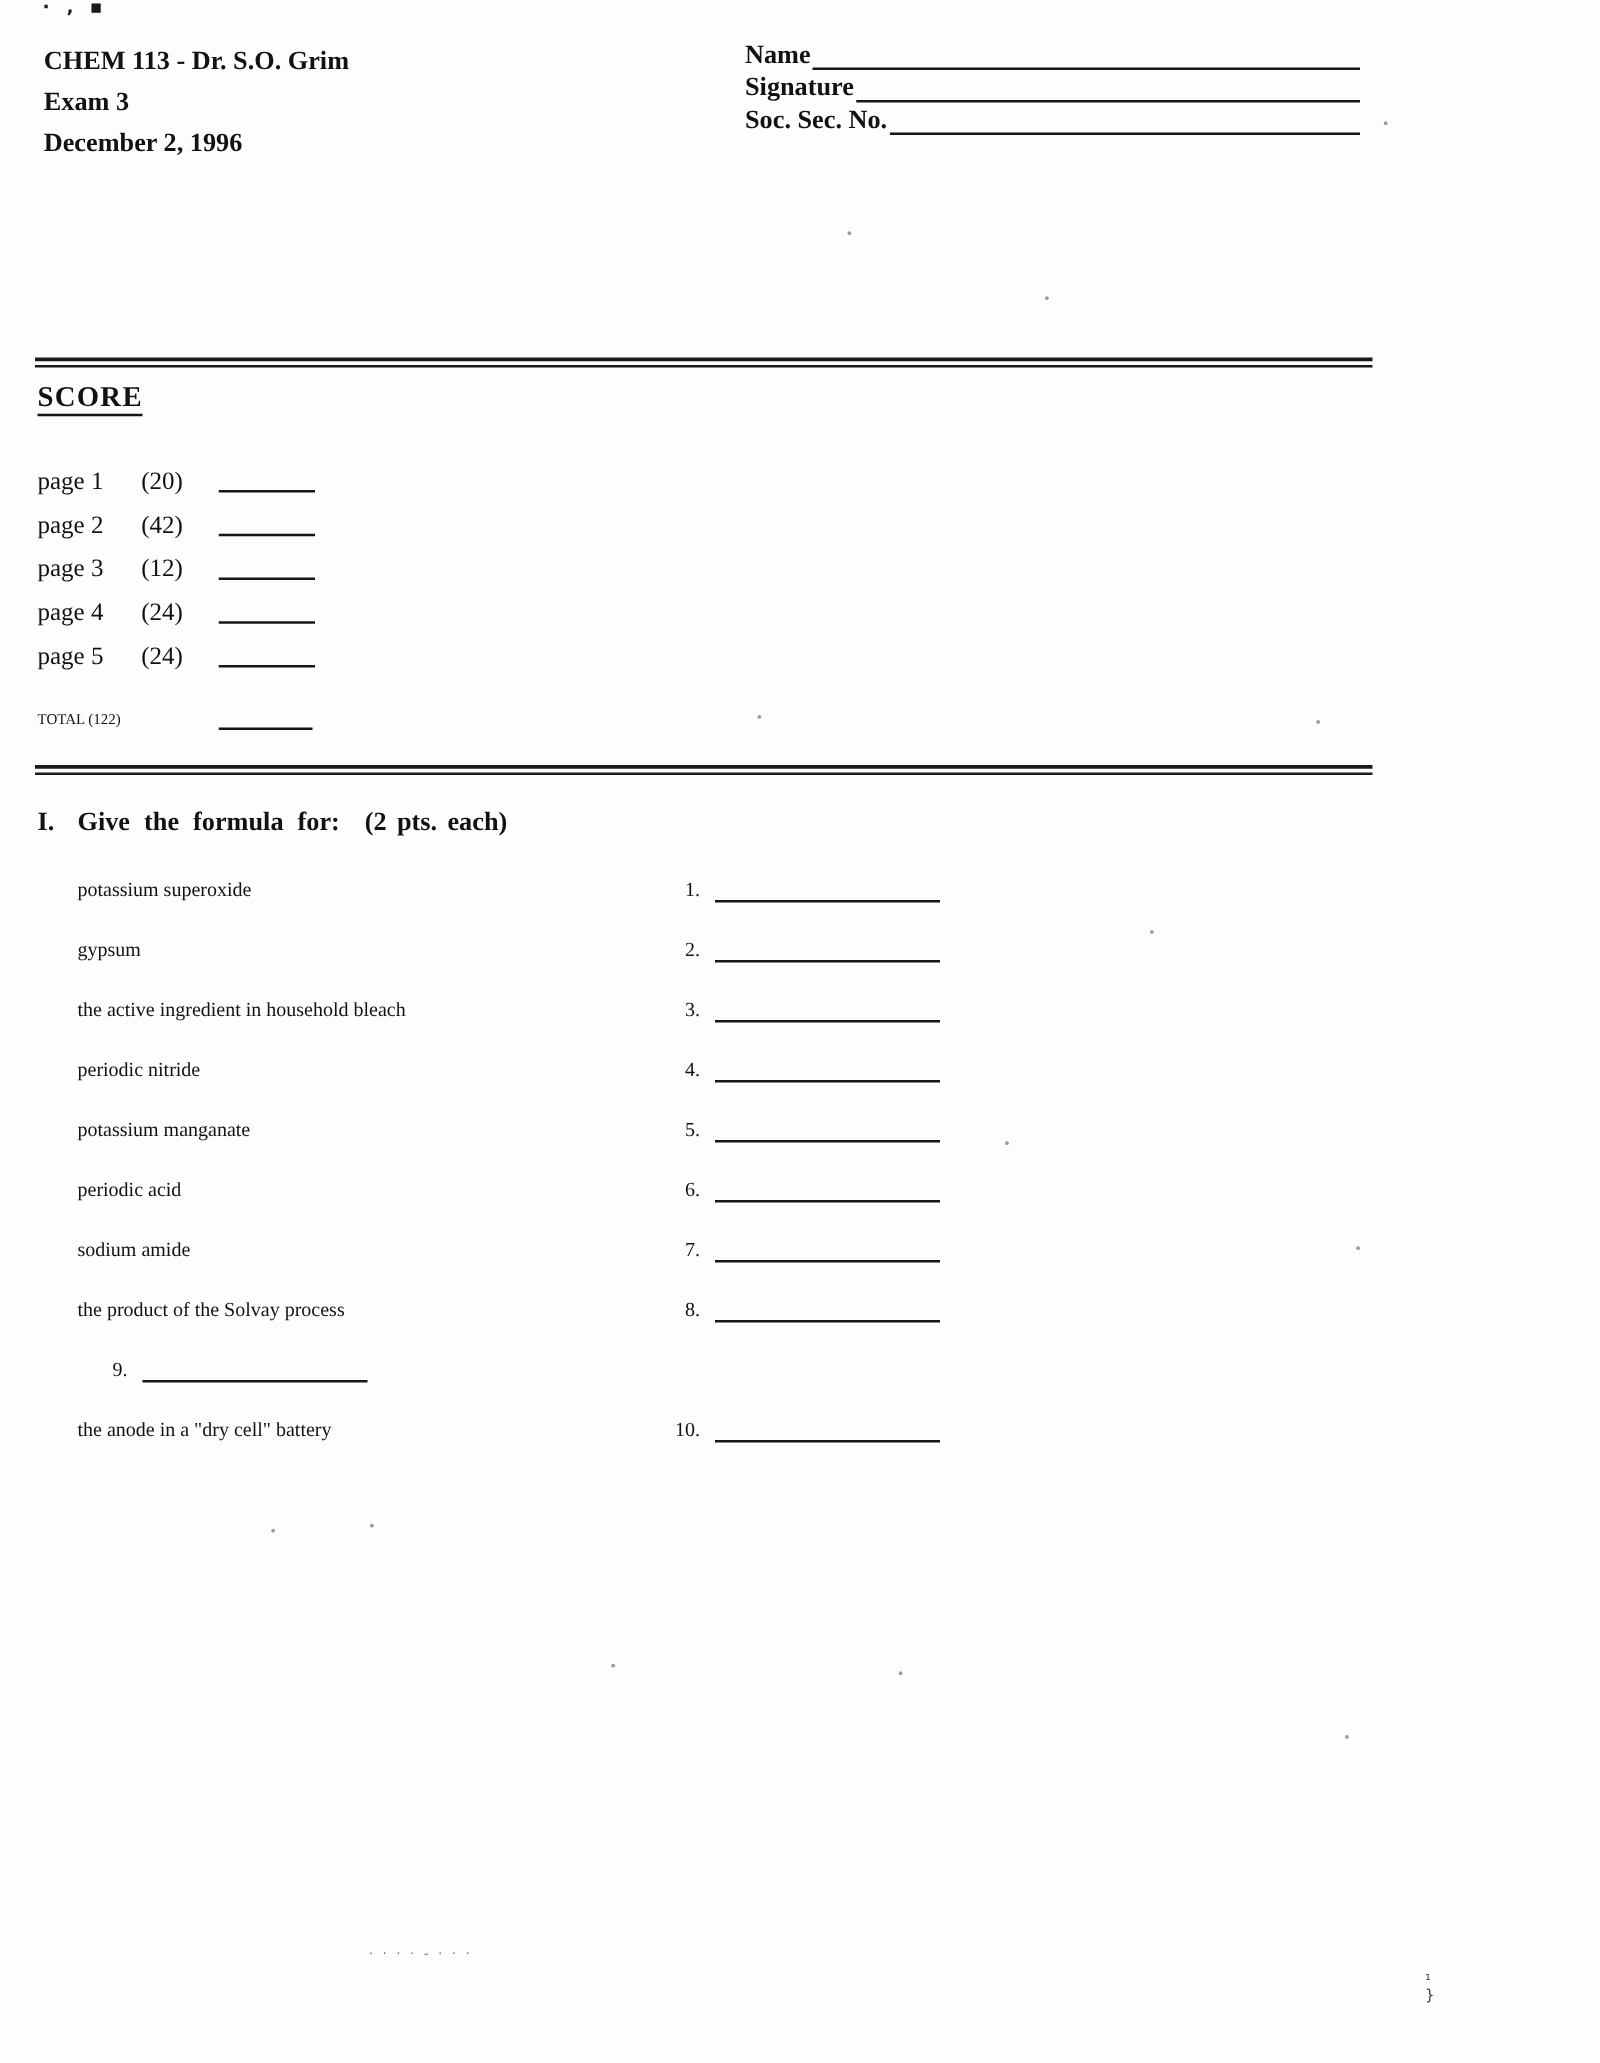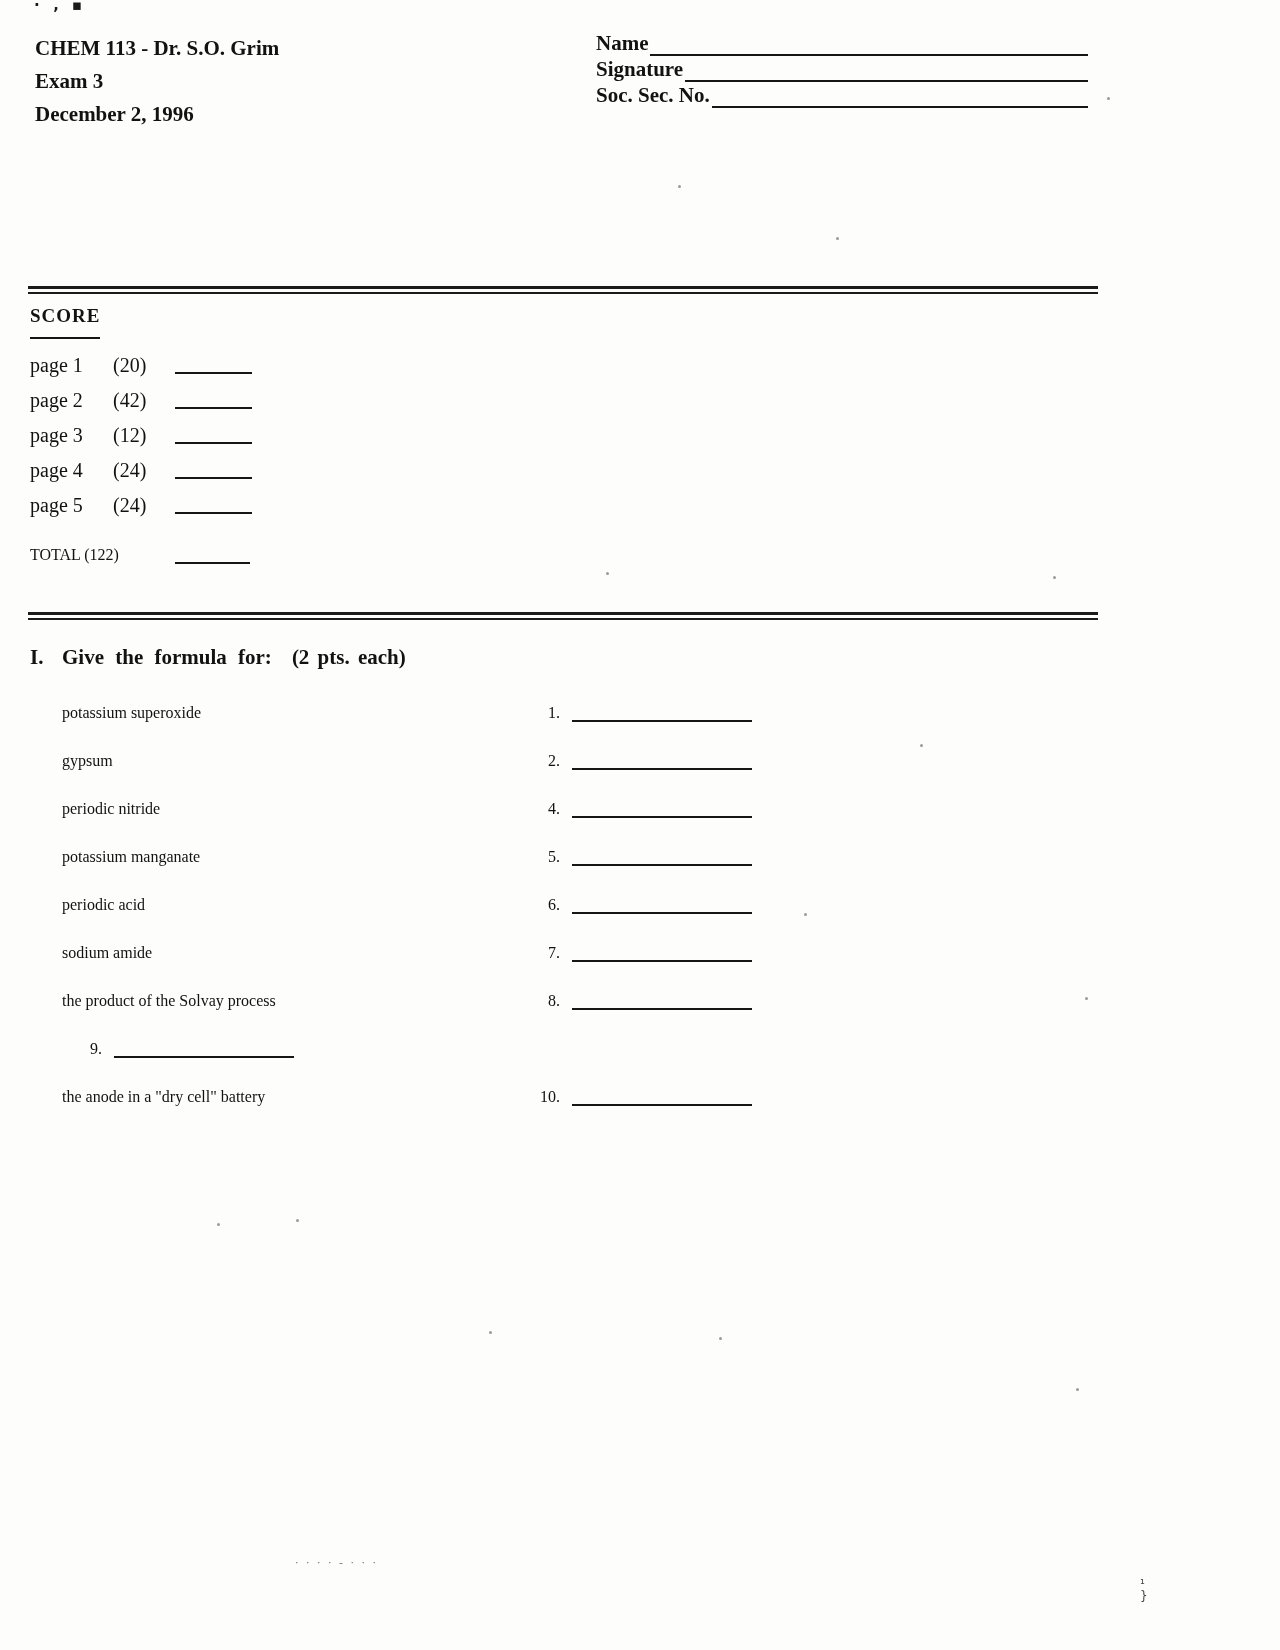--- a/index.html
+++ b/index.html
@@ -17,28 +17,28 @@
   .field-line { flex:1; height:19px; border-bottom:2px solid #161616; margin-left:2px; }
 
   
   .double-rule { position:absolute; left:28px; width:1070px; height:3px;
     border-top:3px solid #1b1b1b; border-bottom:2px solid #1b1b1b; }
   .rule1 { top:286px; }
   .rule2 { top:612px; }
 
   
   .score-block { position:absolute; left:30px; top:305px; }
-  .score-title { display:inline-block; font-size:19px; font-weight:700; letter-spacing:1px;
-    border-bottom:2.5px solid #141414; padding-bottom:10px; margin-bottom:16px; }
+  .score-title { display:inline-block; font-size:23px; font-weight:700; letter-spacing:1px;
+    border-bottom:2.5px solid #141414; padding-bottom:0; margin-bottom:42px; }
   .score-row { display:flex; align-items:center; margin-bottom:15px; font-size:20px; height:20px; }
   .score-page { width:83px; }
   .score-pts { width:62px; }
   .score-line { width:77px; height:16px; border-bottom:2px solid #161616; }
   .total-row { margin-top:30px; }
-  .total-label { width:145px; font-size:16px; }
+  .total-label { width:145px; font-size:12px; }
   .total-line { width:75px; height:16px; border-bottom:2px solid #161616; }
 
   
   .section-heading { position:absolute; left:30px; top:645px; font-size:21px; font-weight:700;
     display:flex; align-items:baseline; }
   .sec-numeral { width:32px; }
   .sec-text { word-spacing:6px; }
   .sec-pts { margin-left:20px; word-spacing:3px; }
 
   .questions { position:absolute; left:62px; top:688px; }
@@ -129,20 +129,25 @@
 
   <div class="questions">
     <div class="q-row">
       <span class="q-prompt">potassium superoxide</span>
       <span class="q-num">1.</span>
       <span class="q-line"></span>
     </div>
     <div class="q-row">
       <span class="q-prompt">gypsum</span>
       <span class="q-num">2.</span>
+      <span class="q-line"></span>
+    </div>
+    <div class="q-row">
+      <span class="q-prompt">the active ingredient in household bleach</span>
+      <span class="q-num">3.</span>
       <span class="q-line"></span>
     </div>
     <div class="q-row">
       <span class="q-prompt">periodic nitride</span>
       <span class="q-num">4.</span>
       <span class="q-line"></span>
     </div>
     <div class="q-row">
       <span class="q-prompt">potassium manganate</span>
       <span class="q-num">5.</span>

